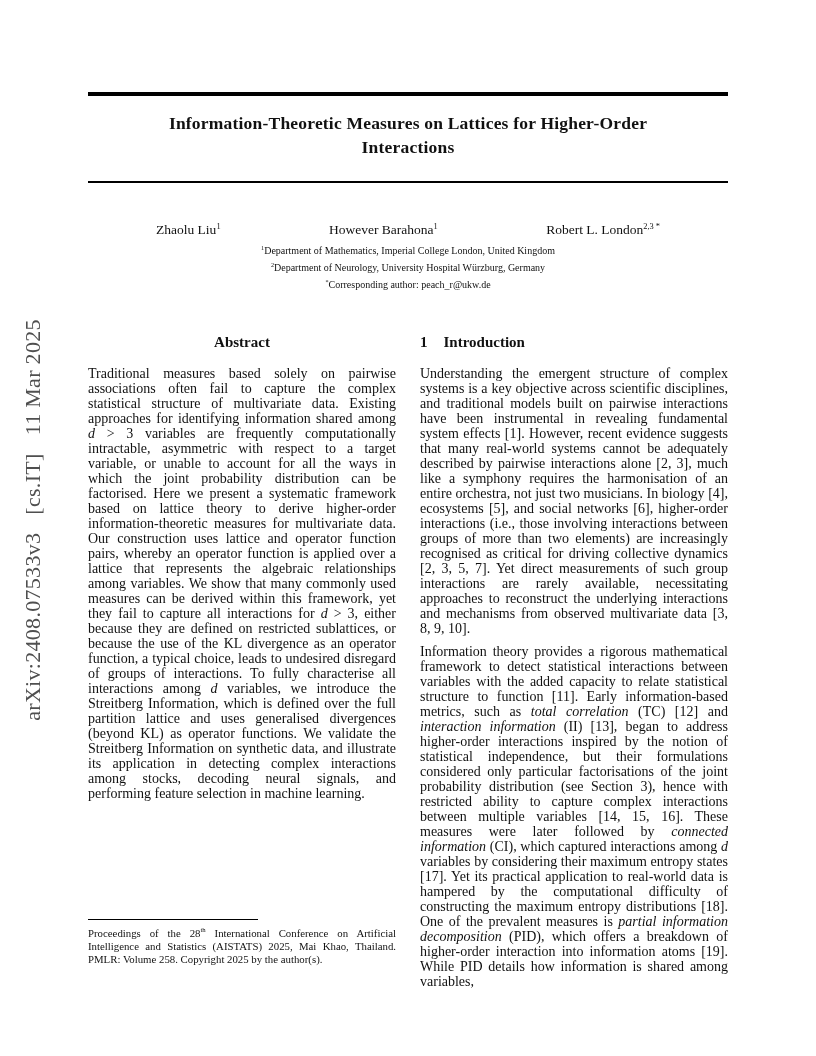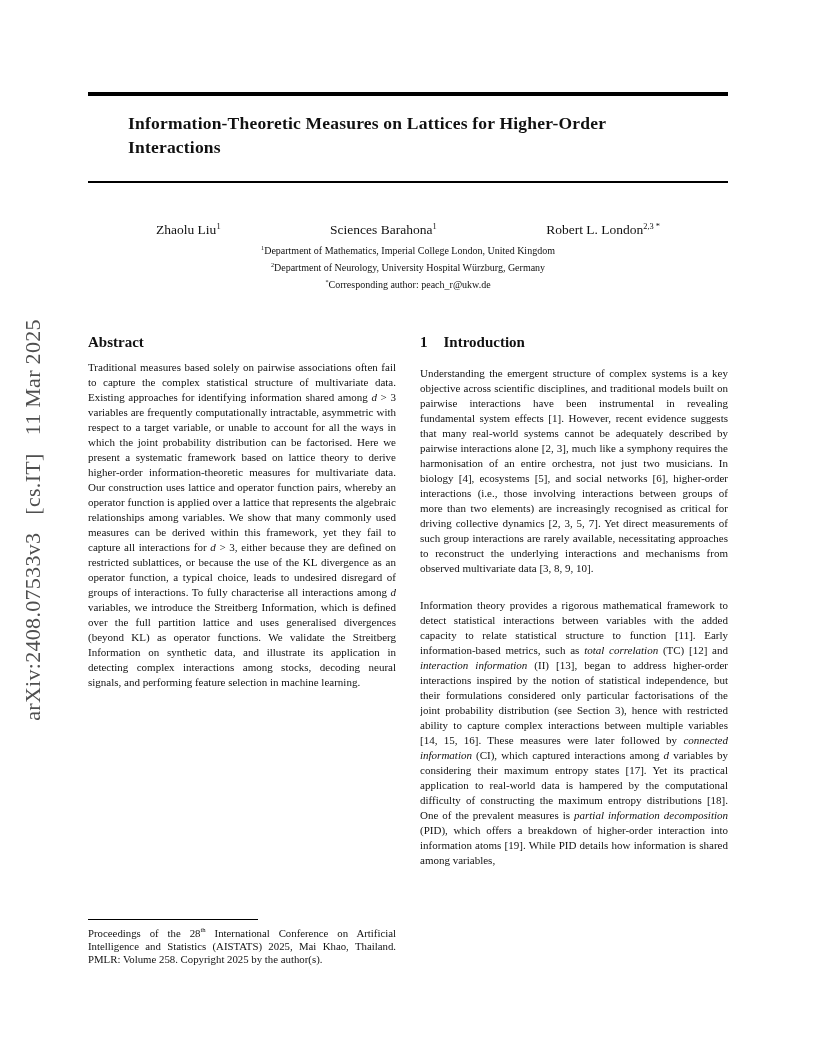--- a/index.html
+++ b/index.html
@@ -10,21 +10,21 @@
     color: #111111;
     font-family: "Liberation Serif", "DejaVu Serif", serif;
     overflow: hidden;
   }
   .rule { position: absolute; background: #000; }
   .rule-top { left: 88px; width: 640px; top: 92px; height: 4px; }
   .rule-mid { left: 88px; width: 640px; top: 181px; height: 2px; }
 
   .paper-title {
     position: absolute; left: 128px; width: 560px; top: 112px;
-    text-align: left; font-size: 17.5px; font-weight: 700;
+    text-align: center; font-size: 17.5px; font-weight: 700;
     line-height: 1.35; letter-spacing: 0.2px;
   }
 
   .authors {
     position: absolute; left: 88px; top: 222px; width: 640px;
     display: flex; justify-content: space-between; padding: 0 68px;
     font-weight: 400; font-size: 13.5px;
   }
   sup { font-size: 0.62em; vertical-align: super; line-height: 0; }
 
@@ -35,30 +35,30 @@
 
   .col-left {
     position: absolute; left: 88px; top: 334px; width: 308px;
     height: 582px; overflow: hidden;
   }
   .col-right {
     position: absolute; left: 420px; top: 334px; width: 308px;
     height: 680px; overflow: hidden;
   }
   .abstract-heading {
-    font-size: 15px; font-weight: 700; margin-bottom: 9px;
+    text-align: center; font-size: 15px; font-weight: 700; margin-bottom: 15px;
   }
   .section-heading {
     display: flex; gap: 16px; font-size: 15px; font-weight: 700; margin-bottom: 15px;
   }
   .body-text {
-    font-size: 11px; line-height: 15px; text-align: justify;
+    font-size: 14px; line-height: 15px; text-align: justify;
     hyphens: auto; -webkit-hyphens: auto;
   }
-  .para-gap { margin-top: 22px; }
+  .para-gap { margin-top: 8px; }
 
   .footnote {
     position: absolute; left: 88px; top: 919px; width: 308px;
     font-size: 10.8px; line-height: 13.2px; text-align: justify;
     hyphens: auto; -webkit-hyphens: auto;
   }
   .footnote-rule { width: 170px; height: 1px; background: #000; margin-bottom: 7px; }
 
   .arxiv-stamp {
     position: absolute; left: 33px; top: 520px;
@@ -76,21 +76,21 @@
   <span>11 Mar 2025</span>
 </div>
 
 <div class="rule rule-top"></div>
 <div class="rule rule-mid"></div>
 
 <h1 class="paper-title">Information-Theoretic Measures on Lattices for Higher-Order Interactions</h1>
 
 <div class="authors">
   <span class="author"><span>Zhaolu Liu</span><sup>1</sup></span>
-  <span class="author"><span>Sciences Barahona</span><sup>1</sup></span>
+  <span class="author"><span>However Barahona</span><sup>1</sup></span>
   <span class="author"><span>Robert L. London</span><sup>2,3 *</sup></span>
 </div>
 
 <div class="affiliations">
   <div class="affiliation-line"><sup>1</sup><span>Department of Mathematics, Imperial College London, United Kingdom</span></div>
   <div class="affiliation-line"><sup>2</sup><span>Department of Neurology, University Hospital Würzburg, Germany</span></div>
   <div class="affiliation-line"><sup>*</sup><span>Corresponding author: peach_r@ukw.de</span></div>
 </div>
 
 <div class="col-left">

